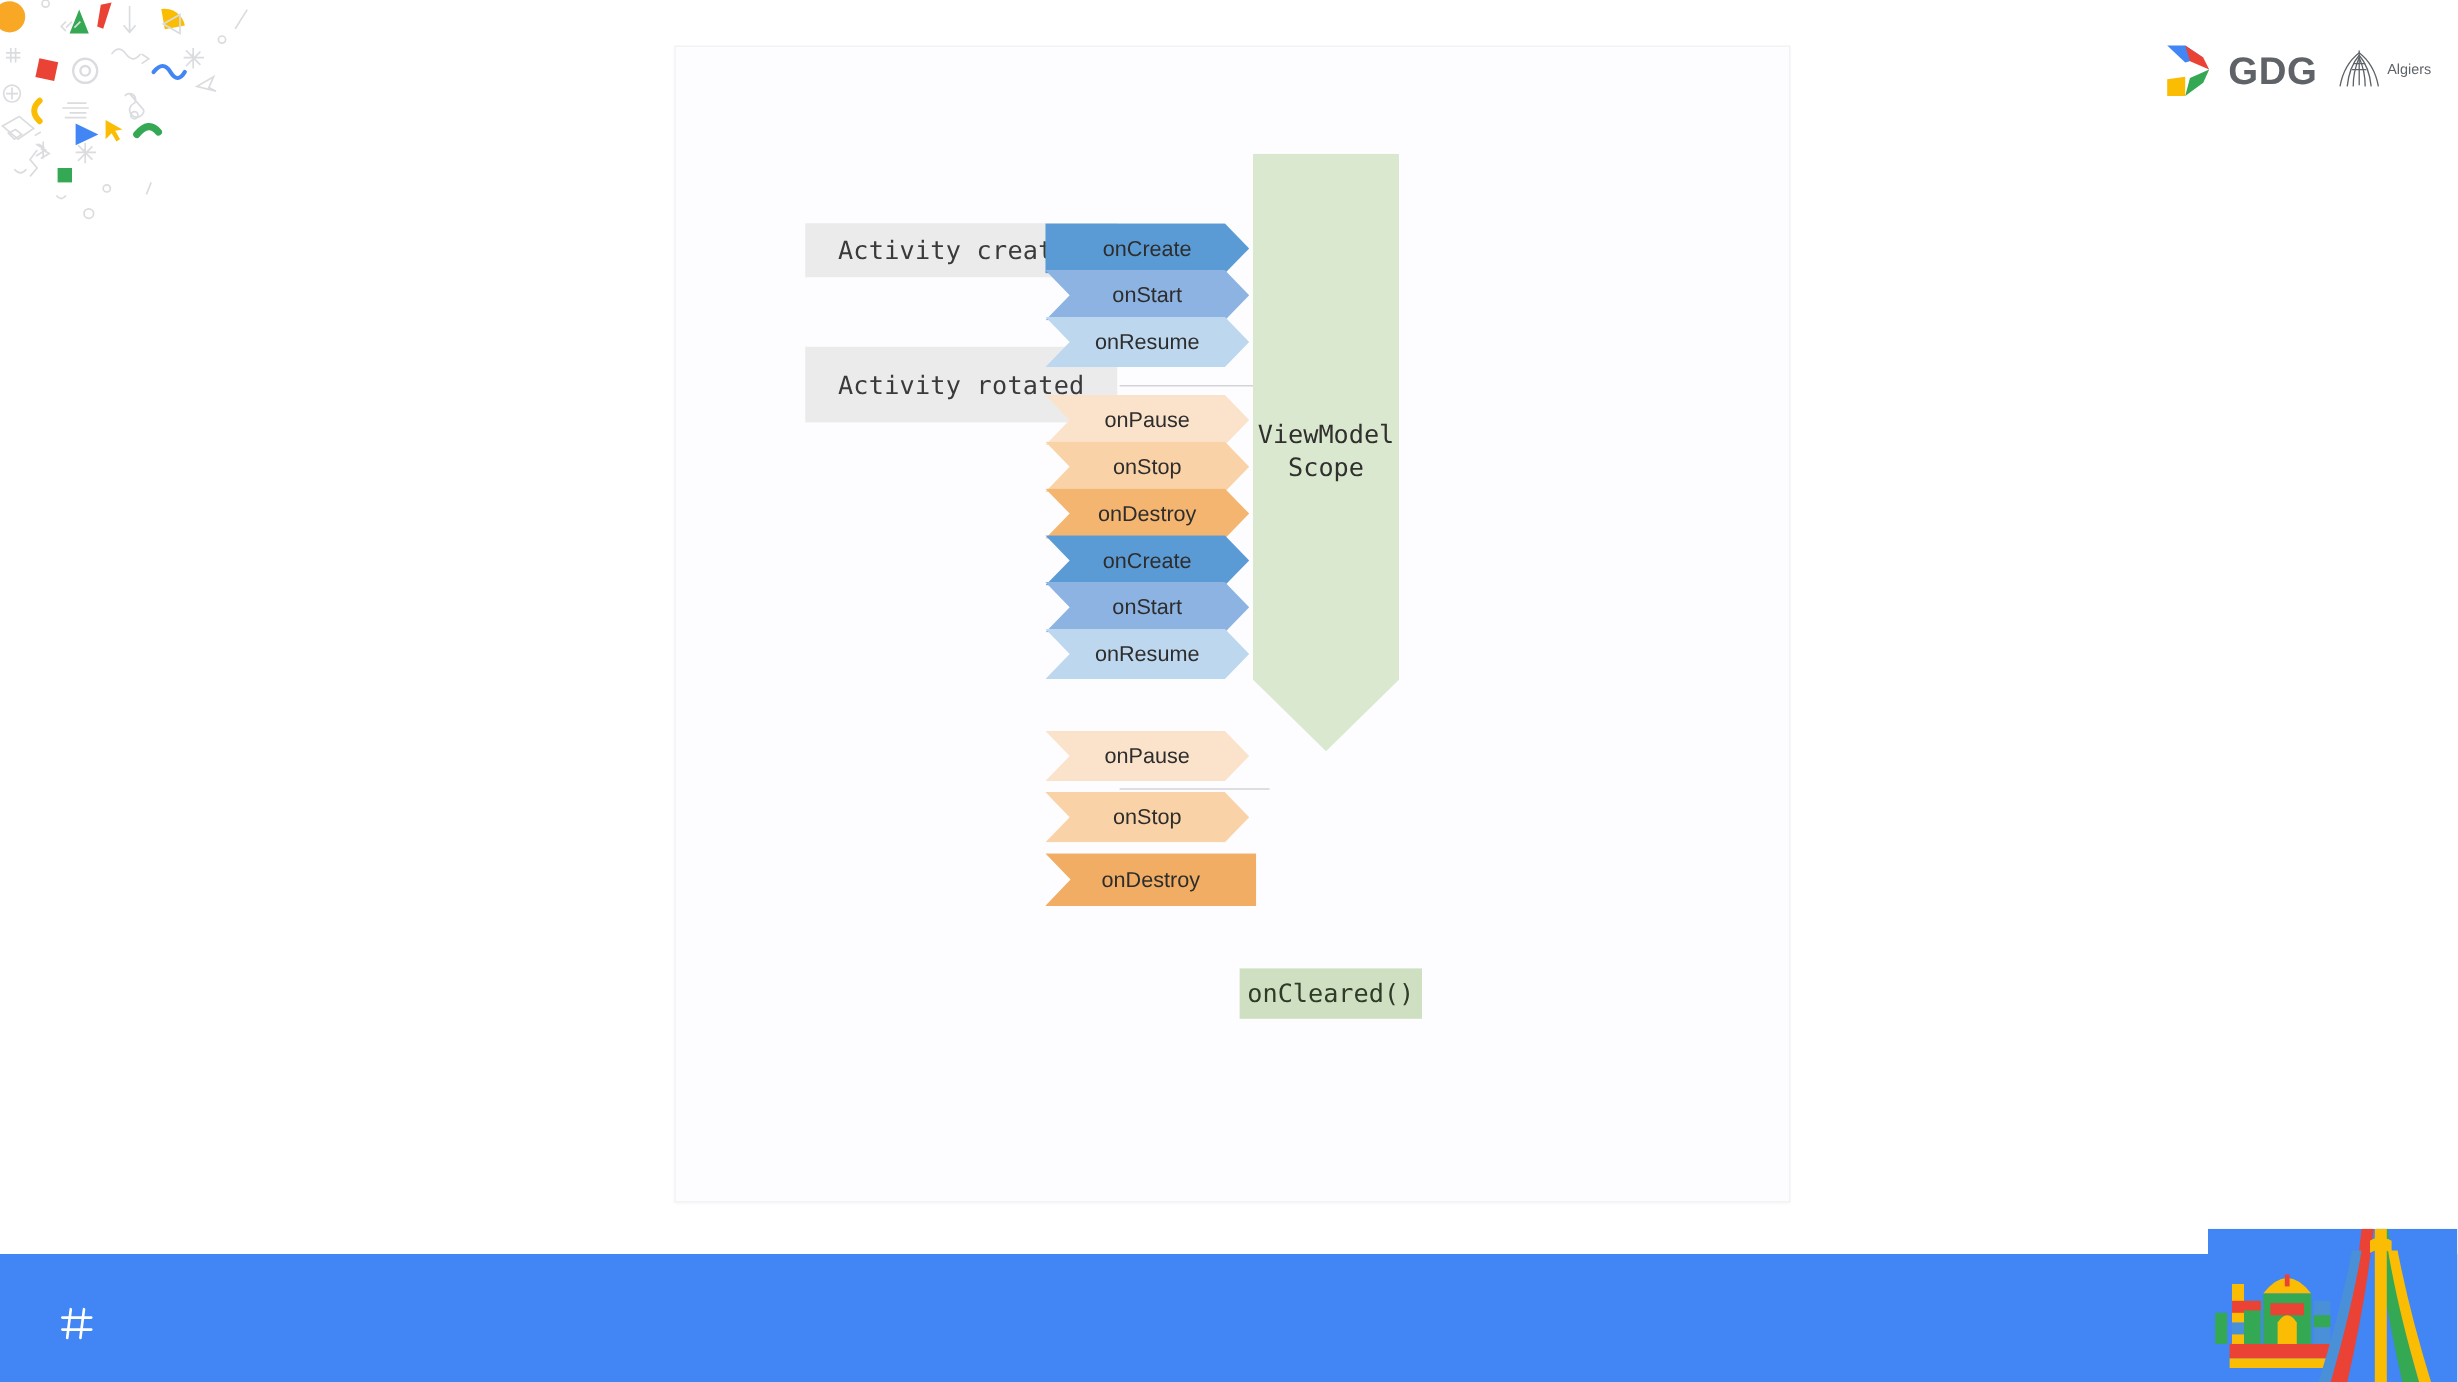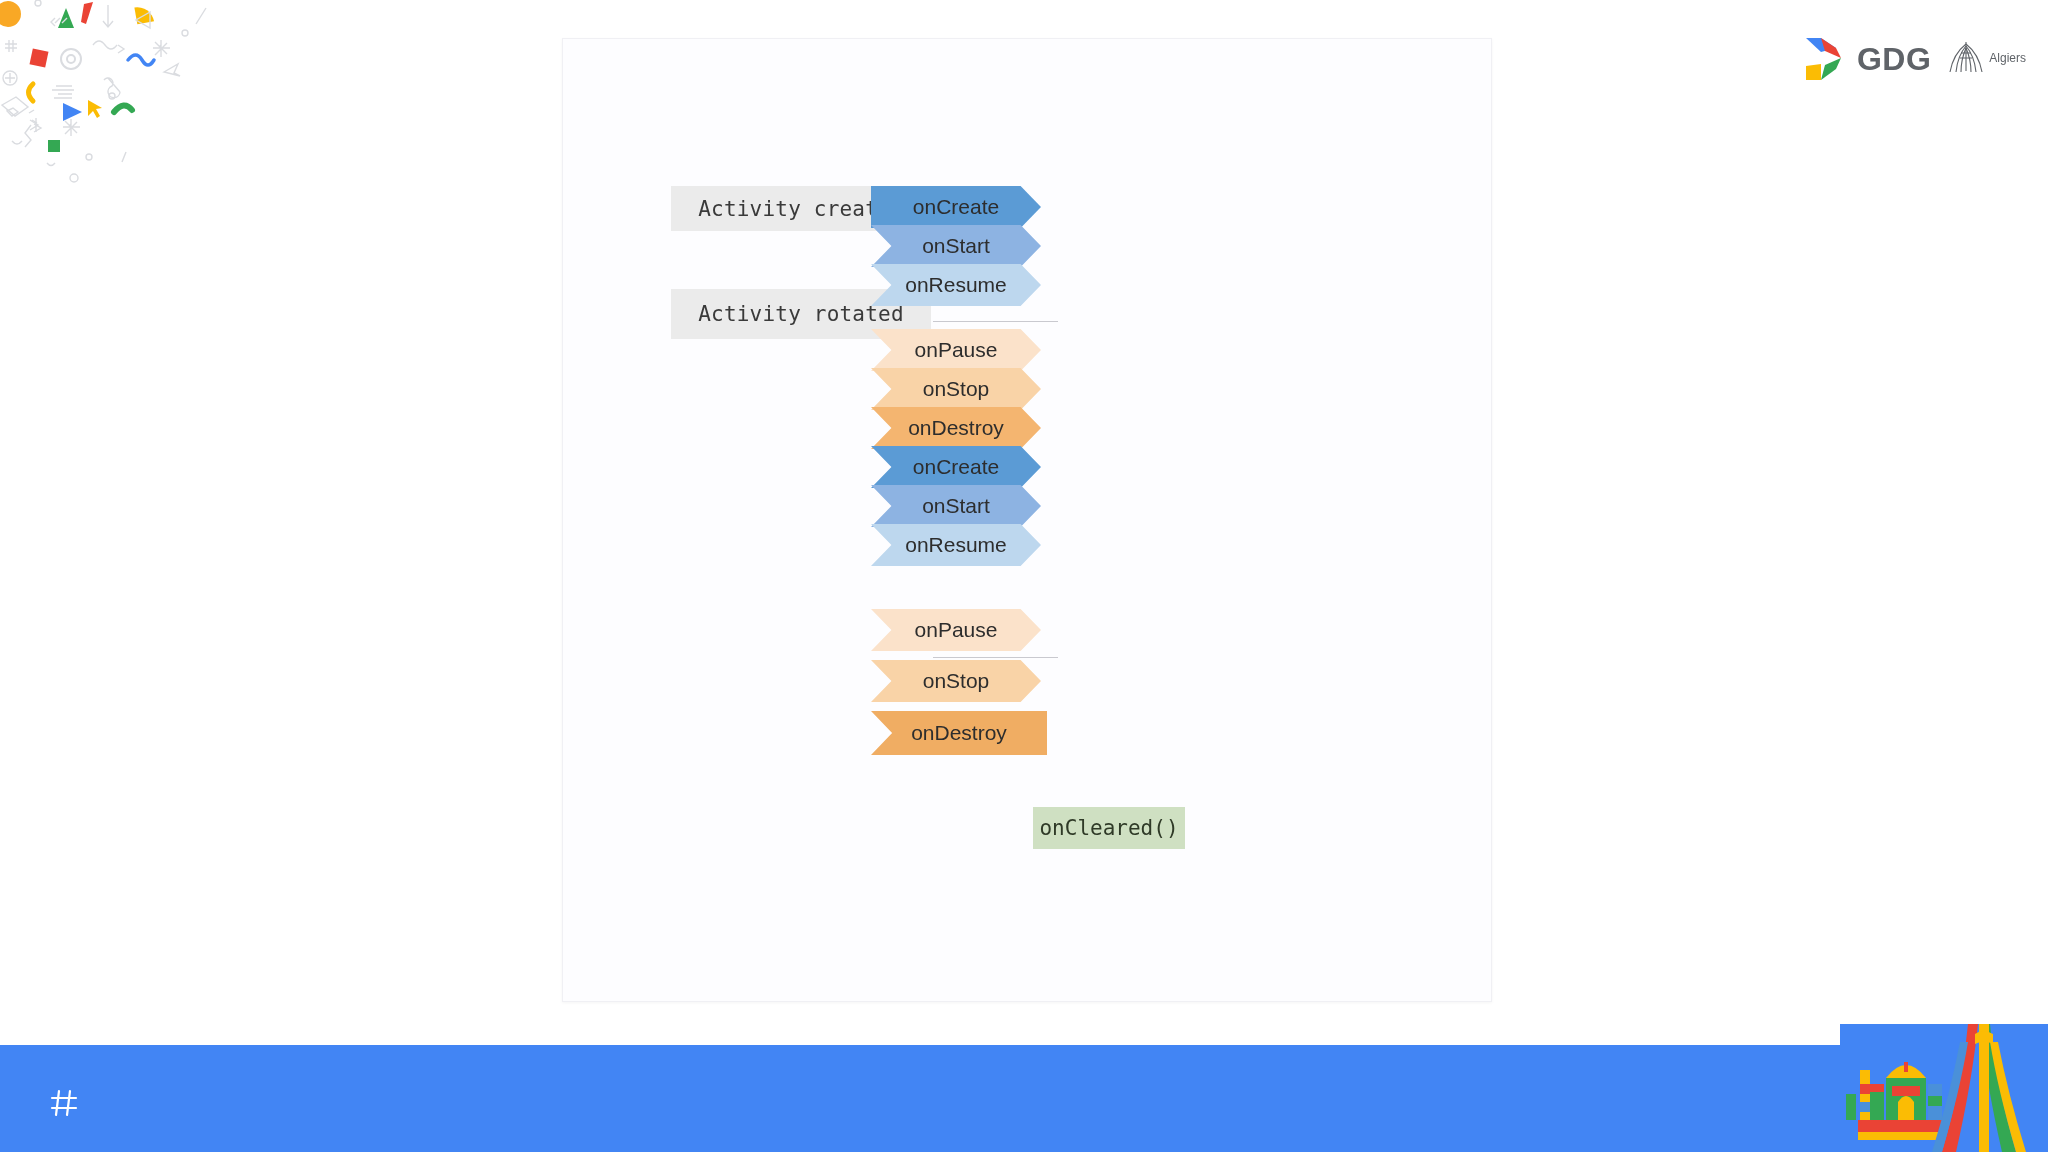--- a/index.html
+++ b/index.html
@@ -57,21 +57,21 @@
   .connector {
     position: absolute;
     height: 1px;
     background: #c9c9cf;
   }
 
   .chev {
     position: absolute;
     display: flex; align-items: center; justify-content: center;
     font-family: "Liberation Sans", sans-serif;
-    font-size: 21px;
+    font-size: 18px;
     color: #2d2d2d;
   }
   .chev span { position: relative; z-index: 2; pointer-events: none; }
   
   .chev-both {
     clip-path: polygon(0% 0%, 12% 50%, 0% 100%, 88% 100%, 100% 50%, 88% 0%);
   }
   
   .chev-right {
     clip-path: polygon(0% 0%, 88% 0%, 100% 50%, 88% 100%, 0% 100%);
@@ -197,21 +197,21 @@
           <path d="M18 12 h10 M17 17 h12"></path>
         </g>
       </svg>
       <div id="gdg-city-label">Algiers</div>
     </div>
   </div>
 
   <div id="slide-card">
     <div id="diagram">
         <div class="state-label" style="left: 108px; top: 147px; width: 260px; height: 45px; background: rgb(235, 235, 235);">Activity created</div>
-        <div class="state-label" style="left: 108px; top: 250px; width: 260px; height: 50px; background: rgb(235, 235, 235);">Activity rotated</div>
+        <div class="state-label" style="left: 108px; top: 250px; width: 260px; height: 63px; background: rgb(235, 235, 235);">Activity rotated</div>
         <div class="connector" style="left: 370px; top: 282px; width: 125px;"></div>
         <div class="connector" style="left: 370px; top: 618px; width: 125px;"></div>
         <div class="chev chev-right" style="left: 308px; top: 147px; width: 170px; height: 42px; background: rgb(91, 155, 213);">
           <span>onCreate</span>
         </div>
         <div class="chev chev-both" style="left: 308px; top: 186px; width: 170px; height: 42px; background: rgb(141, 179, 226);">
           <span>onStart</span>
         </div>
         <div class="chev chev-both" style="left: 308px; top: 225px; width: 170px; height: 42px; background: rgb(189, 215, 238);">
           <span>onResume</span>
@@ -235,20 +235,24 @@
           <span>onResume</span>
         </div>
         <div class="chev chev-both" style="left: 308px; top: 570px; width: 170px; height: 42px; background: rgb(251, 226, 202);">
           <span>onPause</span>
         </div>
         <div class="chev chev-both" style="left: 308px; top: 621px; width: 170px; height: 42px; background: rgb(249, 211, 167);">
           <span>onStop</span>
         </div>
         <div class="chev chev-left" style="left: 308px; top: 672px; width: 176px; height: 44px; background: rgb(240, 173, 99);">
           <span>onDestroy</span>
+        </div>
+        <div id="vm-scope" style="left: 481px; top: 89px; width: 122px; height: 498px; background: rgb(219, 232, 208);">
+          <div id="vm-scope-label">ViewModel
+Scope</div>
         </div>
         <div id="on-cleared" style="left: 470px; top: 768px; width: 152px; height: 42px; background: rgb(207, 224, 194);">onCleared()</div>
       </div>
   </div>
 
   <div id="footer">
     <svg id="footer-hash" viewBox="0 0 28 28">
       <g stroke="#ffffff" stroke-width="2.2" stroke-linecap="round">
         <path d="M9 2 L6 26"></path>
           <path d="M20 2 L17 26"></path>

